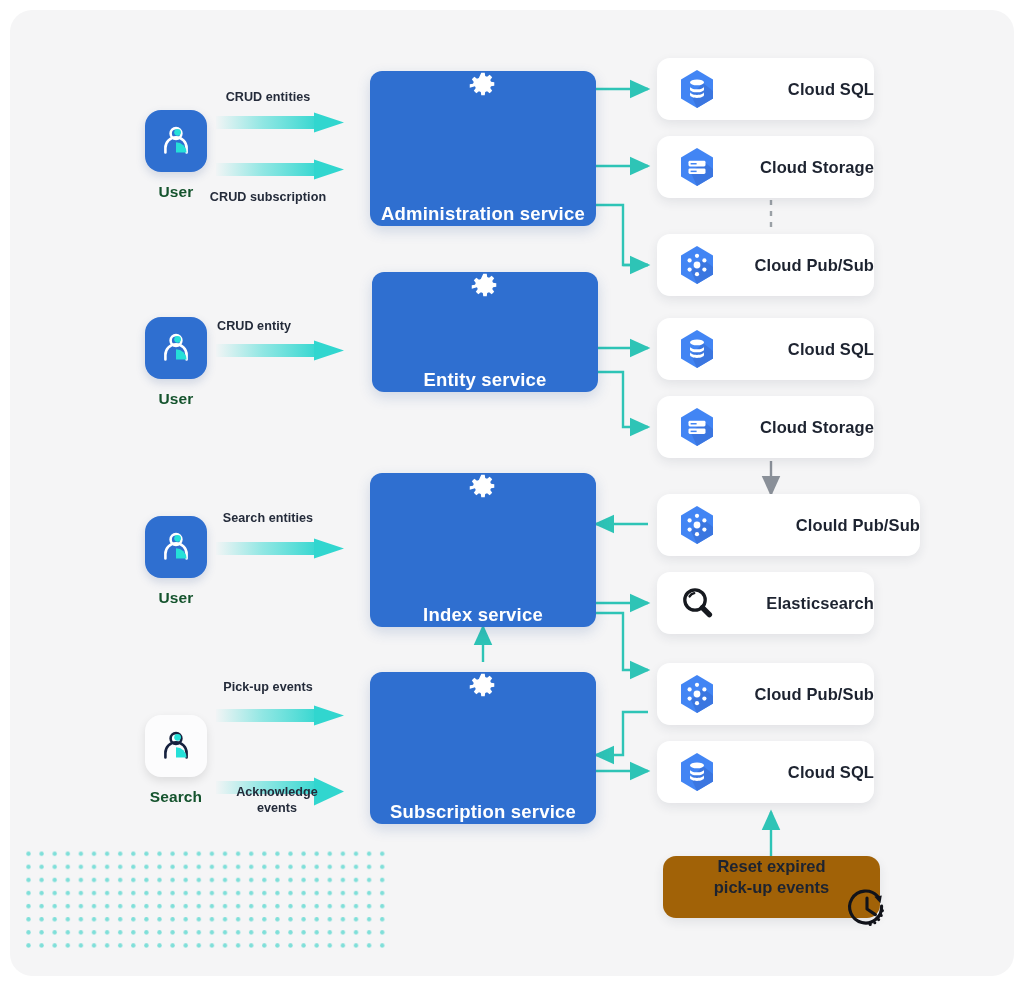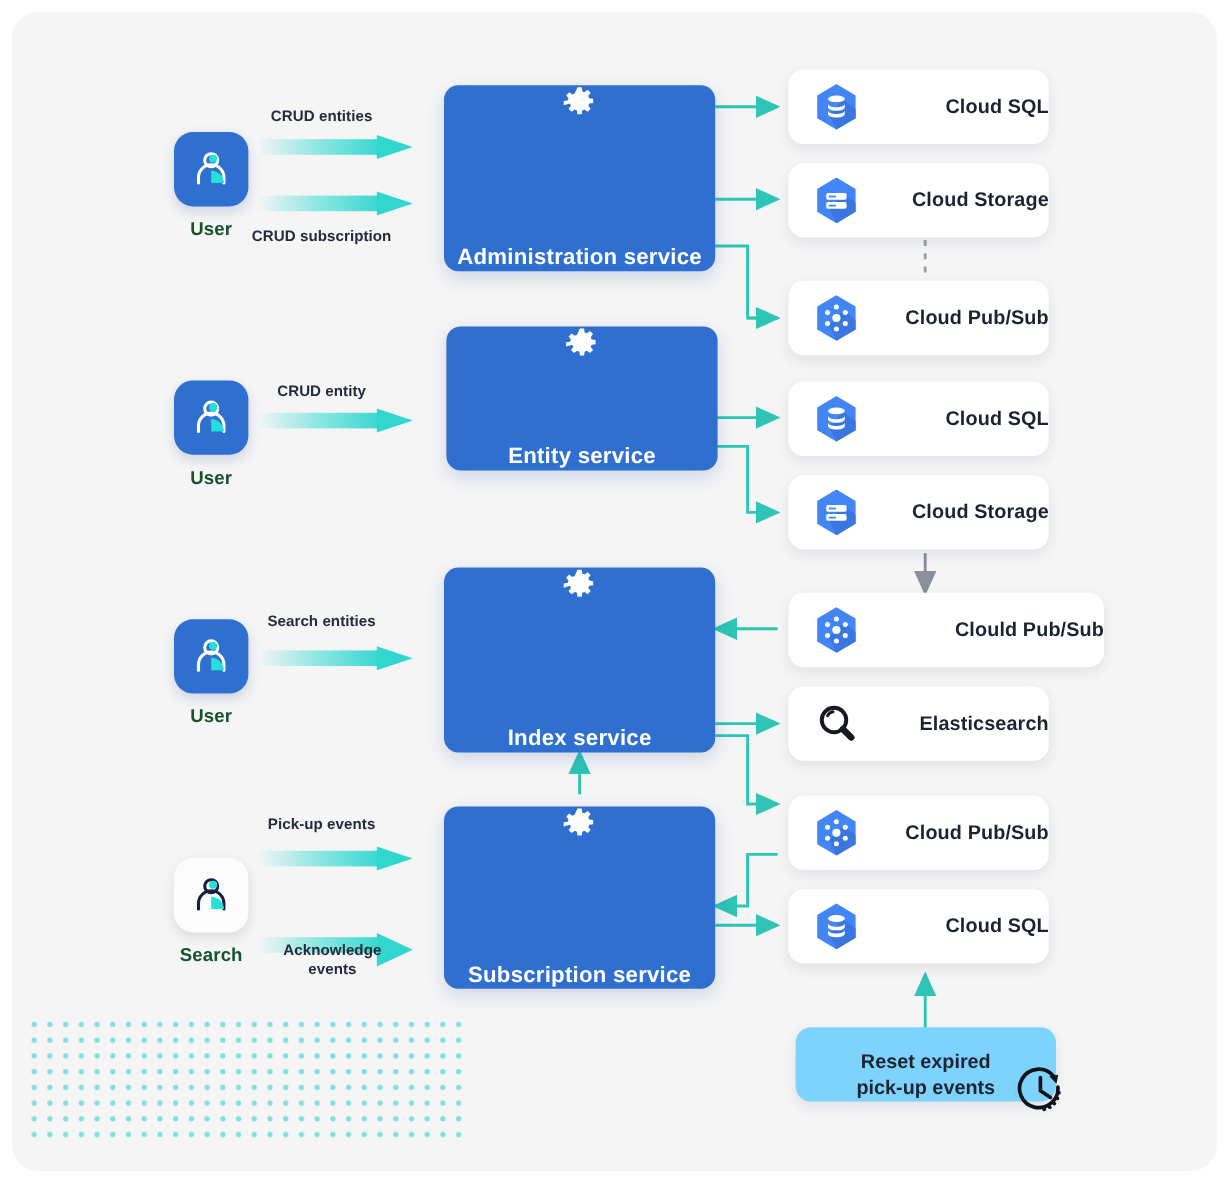--- a/index.html
+++ b/index.html
@@ -80,23 +80,23 @@
   .flab {
     position: absolute;
     font-size: 12.6px; font-weight: 700; color: #242b3a;
     text-align: center; line-height: 1.25;
     letter-spacing: .05px;
   }
 
   
   .job {
     position: absolute;
-    background: #7dd3fc;
+    background: #a16207;
     border-radius: 13px;
-    display: flex; align-items: flex-end; justify-content: center;
+    display: flex; align-items: flex-start; justify-content: center;
     box-shadow: 0 4px 11px rgba(30,40,70,.09);
   }
   .job .jt {
     font-size: 16.5px; font-weight: 700; color: #1d2330;
     text-align: center; line-height: 1.3;
   }
 </style>
 </head>
 <body>
 
@@ -226,21 +226,21 @@
         <circle cx="18.6" cy="8.3" r="3.4" fill="#25e0d8"></circle>
         <path d="M6.4,28.5 v-4.6 a10.6,10.6 0 0 1 21.2,0 v4.6" fill="none" stroke="#16213e" stroke-width="2.6" stroke-linecap="round"></path>
         <path d="M17,18.2 a10.6,10.6 0 0 1 10.6,10.3 h-10.6 z" fill="#25e0d8"></path>
       </svg>
     </div>
     <div class="cap">Search</div>
   </div>
 
   <div class="flab" style="left:208px; top:90px; width:120px;">CRUD entities</div>
   <div class="flab" style="left:200px; top:190px; width:136px;">CRUD subscription</div>
-  <div class="flab" style="left:210px; top:319px; width:116px;">CRUD entity</div>
+  <div class="flab" style="left:196px; top:319px; width:116px;">CRUD entity</div>
   <div class="flab" style="left:208px; top:511px; width:120px;">Search entities</div>
   <div class="flab" style="left:208px; top:680px; width:120px;">Pick-up events</div>
   <div class="flab" style="left:218px; top:785px; width:118px; white-space:pre-line;">Acknowledge
 events</div>
 
   <div class="service" style="left:370px; top:71px; width:226px; height:155px;">
     <span class="gear">
       <svg width="30" height="30" viewBox="0 0 24 24" fill="#ffffff">
         <path d="M12 15.6a3.6 3.6 0 1 1 0-7.2 3.6 3.6 0 0 1 0 7.2zm0-2.2a1.4 1.4 0 1 0 0-2.8 1.4 1.4 0 0 0 0 2.8z"></path>
         <path d="M10.6 1.4h2.8l.35 2.6 1.5.62 2.1-1.55 2 2-1.55 2.1.62 1.5 2.6.35v2.8l-2.6.35-.62 1.5 1.55 2.1-2 2-2.1-1.55-1.5.62-.35 2.6h-2.8l-.35-2.6-1.5-.62-2.1 1.55-2-2 1.55-2.1-.62-1.5L1.4 13.4v-2.8l2.6-.35.62-1.5L3.07 6.65l2-2 2.1 1.55 1.5-.62z"></path>

